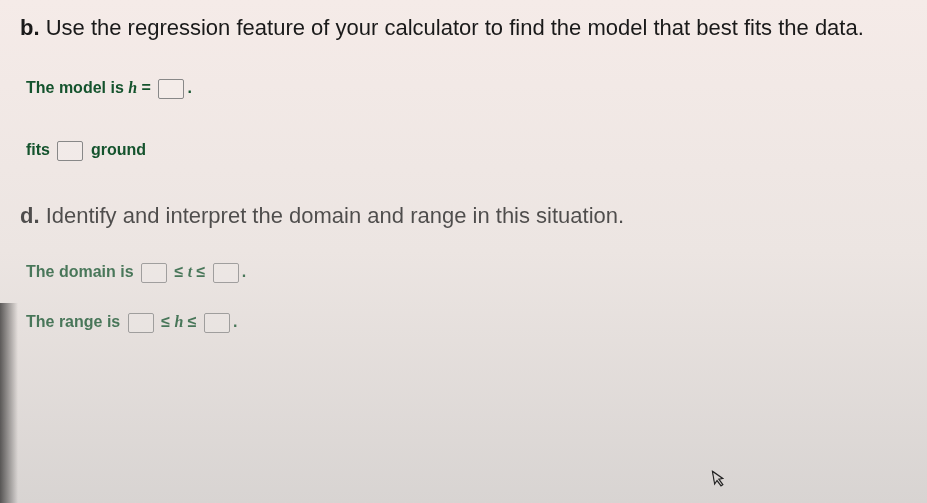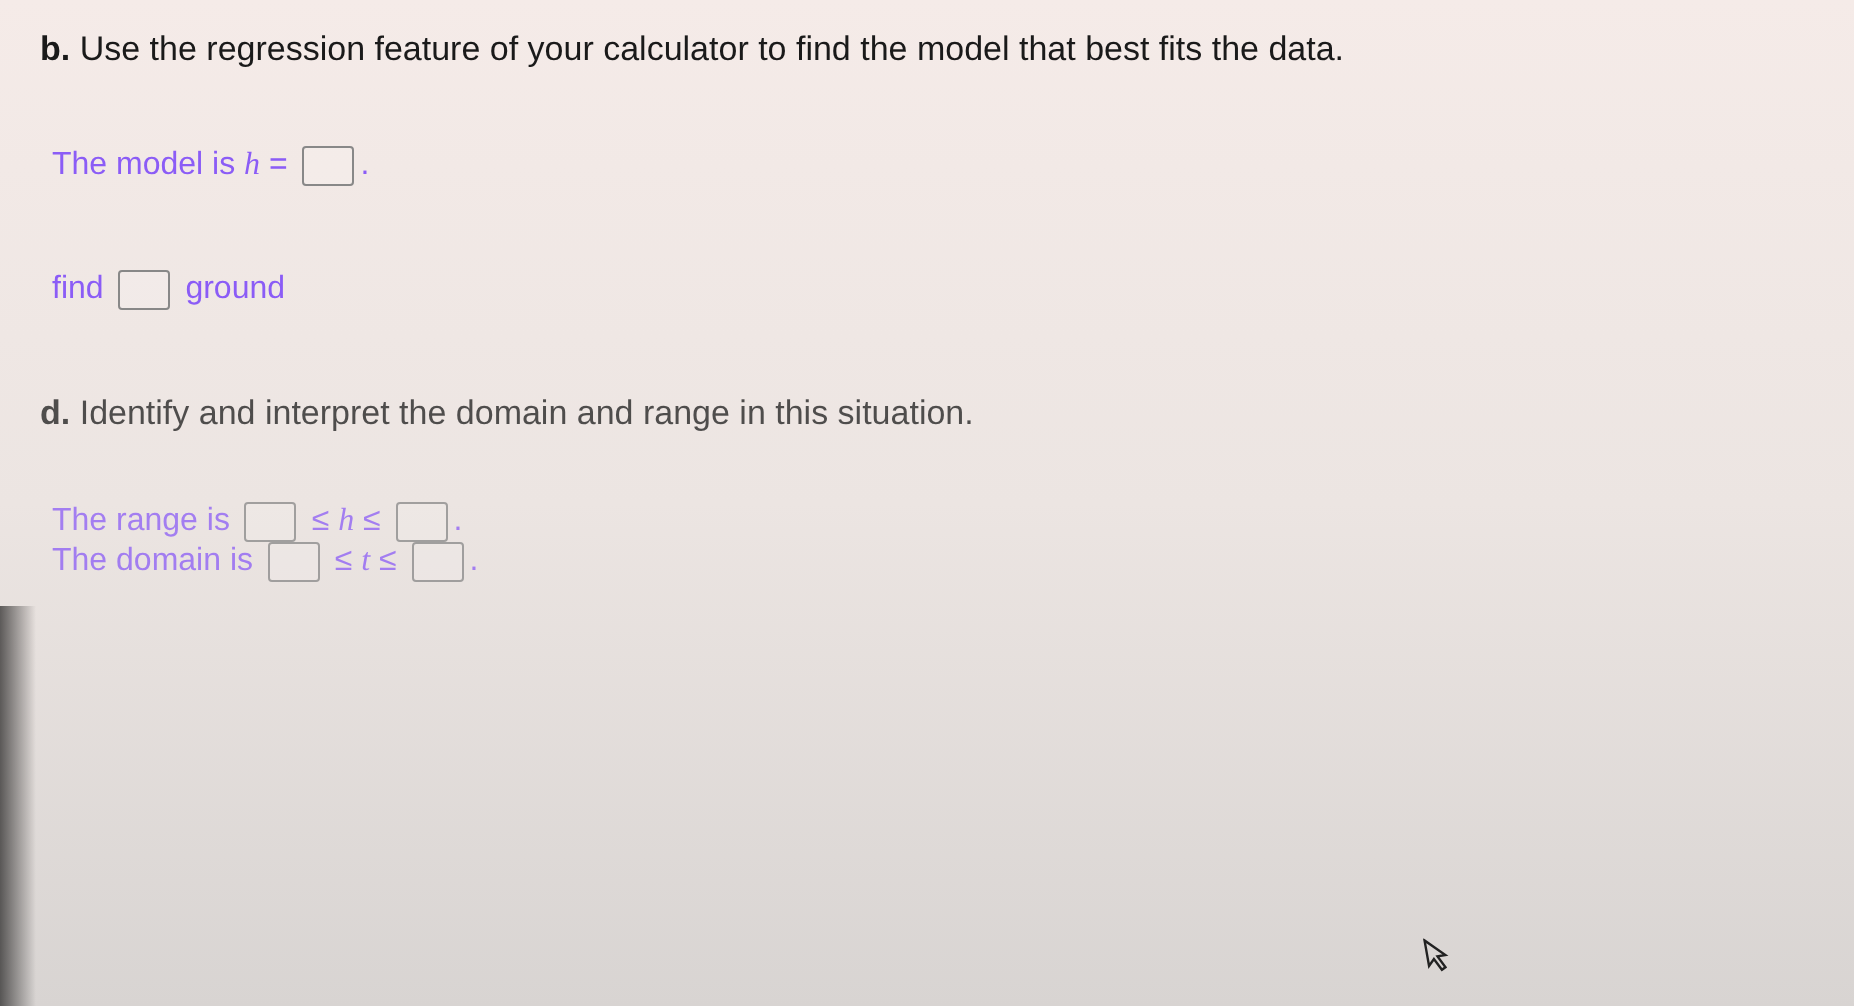--- a/index.html
+++ b/index.html
@@ -22,31 +22,32 @@
       left: 0;
       bottom: 0;
       width: 18px;
       height: 200px;
       background: linear-gradient(to right, rgba(0,0,0,0.6), transparent);
     }
     .question-block {
       margin-bottom: 42px;
     }
     .question-prompt {
-      font-size: 17px;
+      font-size: 22px;
       color: #1a1a1a;
       margin-bottom: 38px;
     }
     .bold-label {
       font-weight: bold;
     }
     .answer-line {
       font-size: 16px;
-      color: #8b5cf6;
+      color: #14532d;
       margin-left: 6px;
+      font-weight: bold;
     }
     .italic {
       font-style: italic;
       font-family: 'Times New Roman', serif;
     }
     .input-box {
       display: inline-block;
       width: 26px;
       height: 20px;
       border: 1px solid #888;
@@ -77,34 +78,34 @@
     <span class="bold-label">b.</span>
     <span>Use the regression feature of your calculator to find the model that best fits the data.</span>
   </div>
   <div class="answer-line">
     <span>The model is </span><span class="italic">h</span><span> = </span><span class="input-box"></span><span>.</span>
   </div>
 </div>
 
 <div class="question-block">
   <div class="answer-line">
-    <span>find </span><span class="input-box"></span><span> ground</span>
+    <span>fits </span><span class="input-box"></span><span> ground</span>
   </div>
 </div>
 
 <div class="question-block faded">
   <div class="question-prompt" style="margin-bottom:34px;">
     <span class="bold-label">d.</span>
     <span>Identify and interpret the domain and range in this situation.</span>
   </div>
+  <div class="answer-line" style="margin-bottom:30px;">
+    <span>The domain is </span><span class="input-box"></span><span> ≤ </span><span class="italic">t</span><span> ≤ </span><span class="input-box"></span><span>.</span>
+  </div>
   <div class="answer-line">
     <span>The range is </span><span class="input-box"></span><span> ≤ </span><span class="italic">h</span><span> ≤ </span><span class="input-box"></span><span>.</span>
-  </div>
-  <div class="answer-line" style="margin-bottom:30px;">
-    <span>The domain is </span><span class="input-box"></span><span> ≤ </span><span class="italic">t</span><span> ≤ </span><span class="input-box"></span><span>.</span>
   </div>
 </div>
 
 <div class="cursor-icon">
   <svg width="14" height="18" viewBox="0 0 14 18">
     <path d="M1 1 L1 14 L4 11 L7 17 L9 16 L6 10 L10 10 Z" fill="none" stroke="#222" stroke-width="1.2"></path>
   </svg>
 </div>
 
 </body></html>

